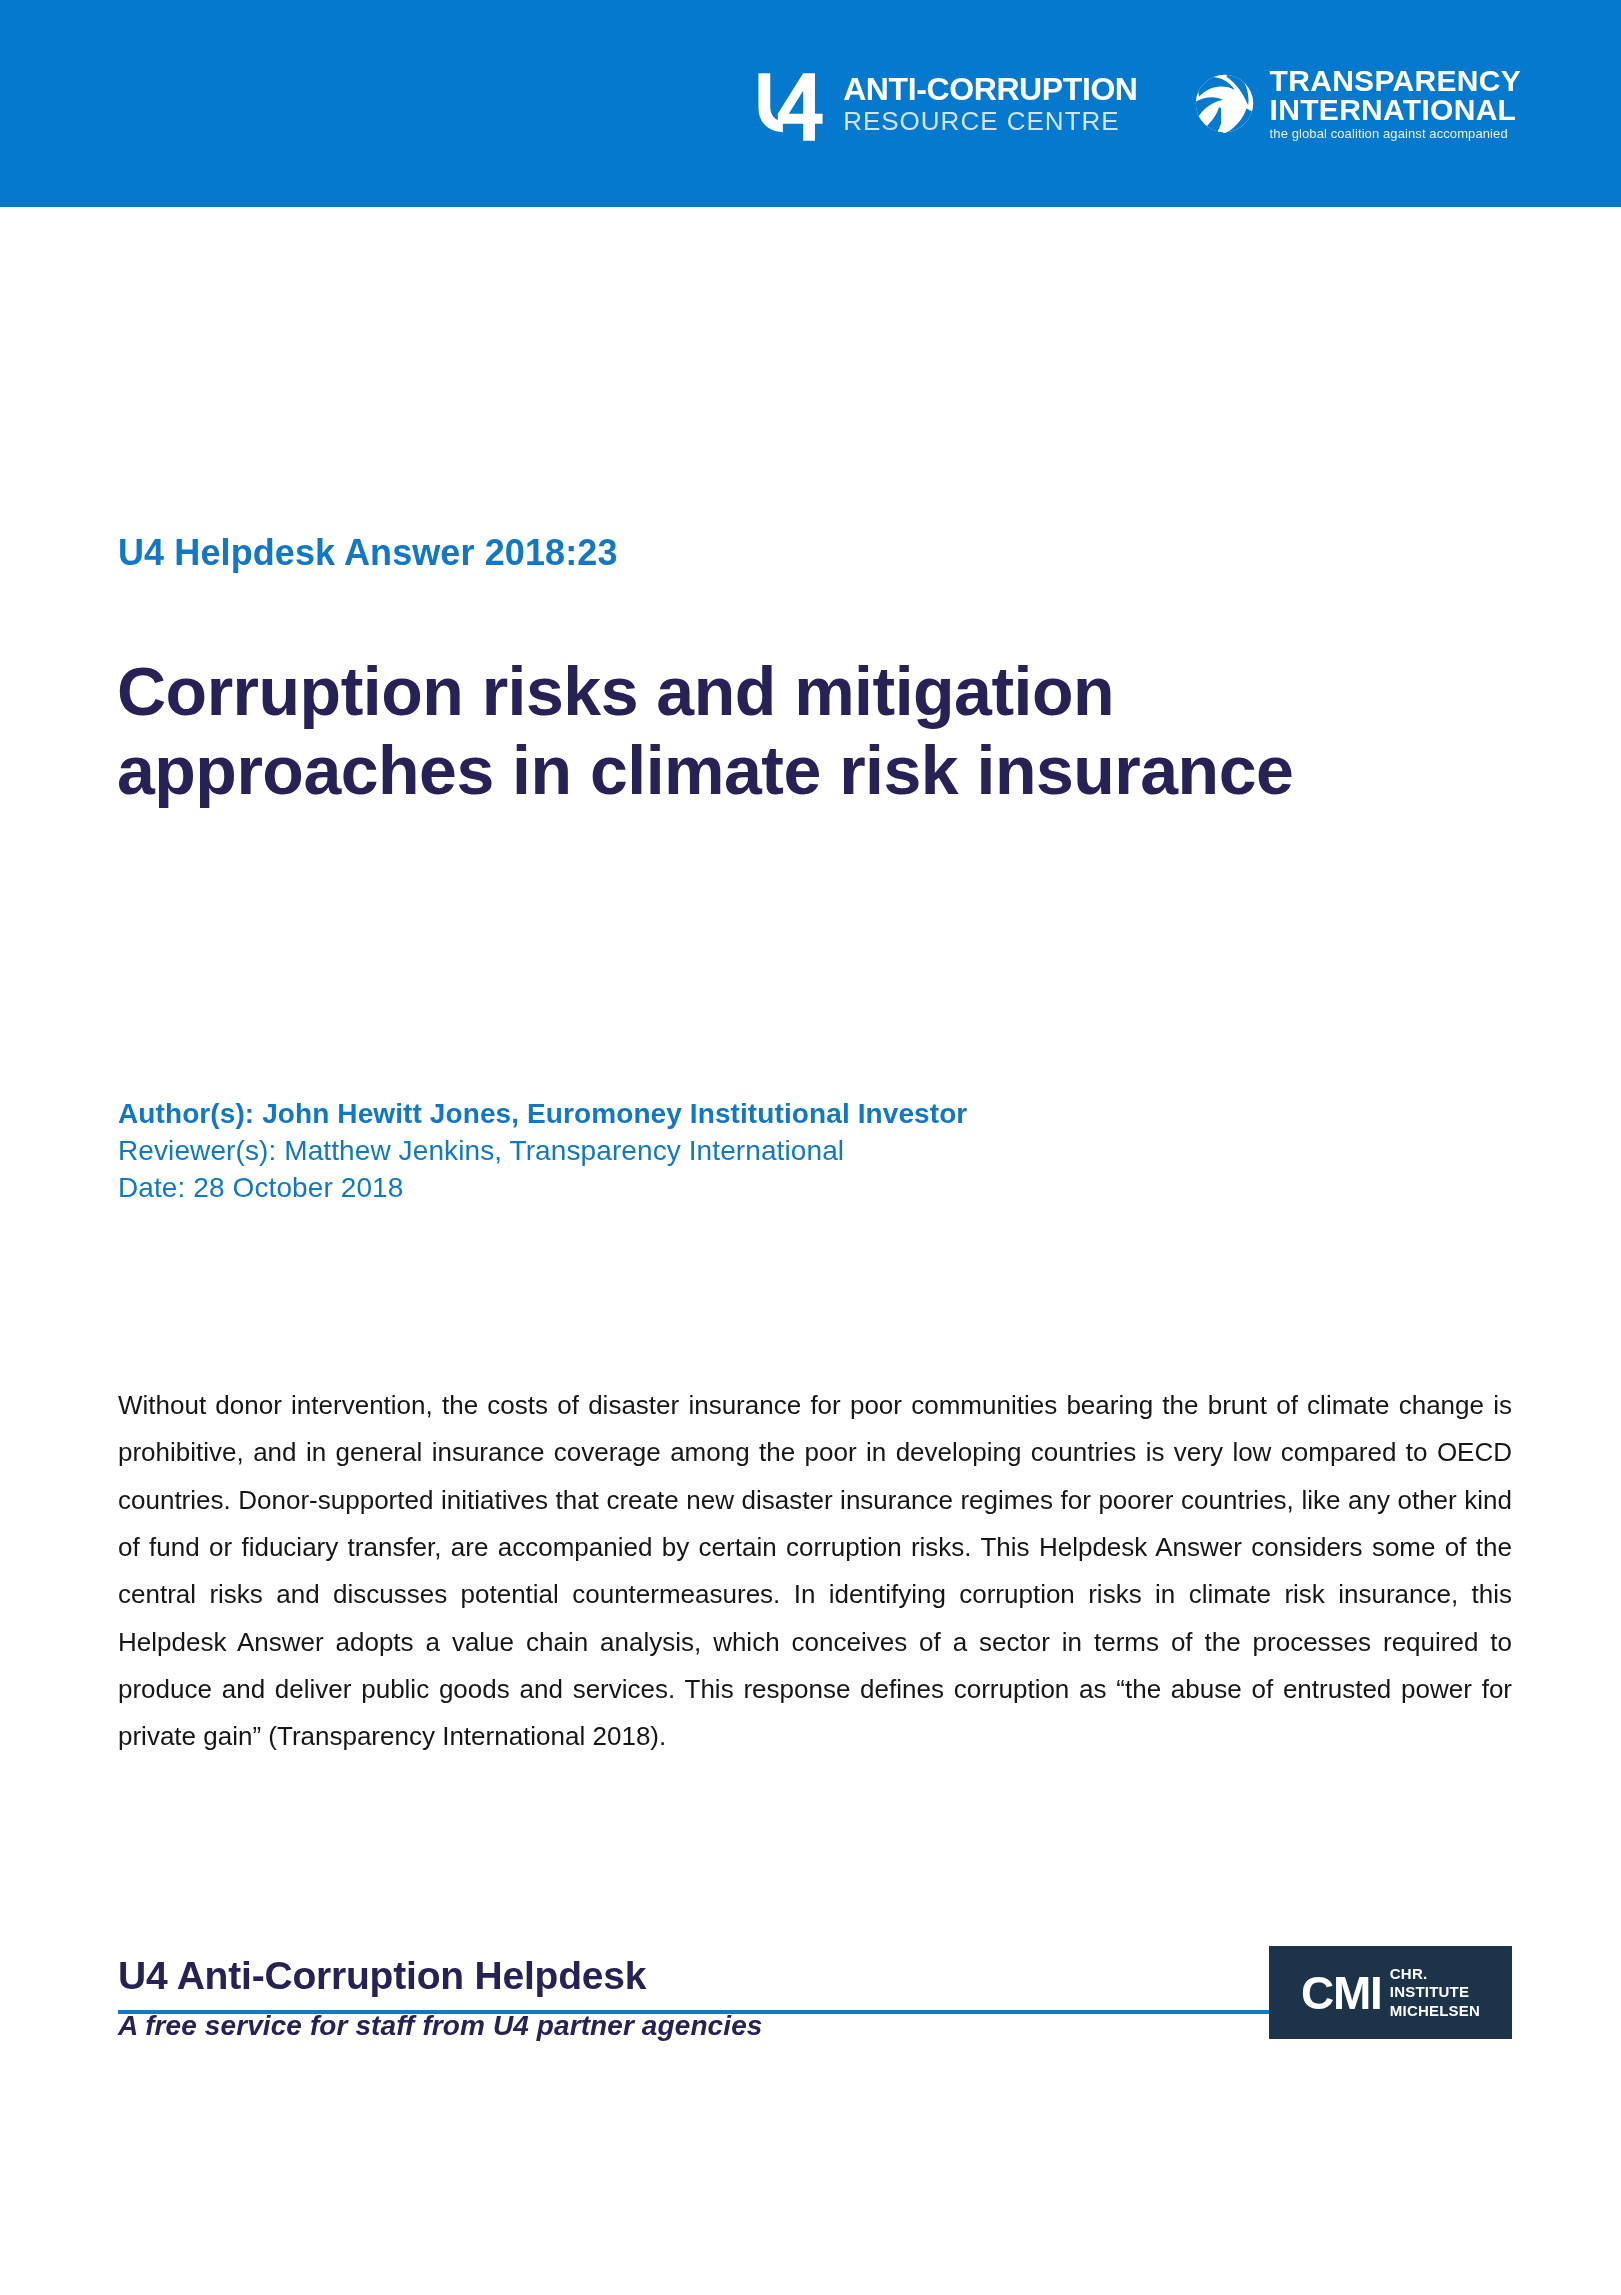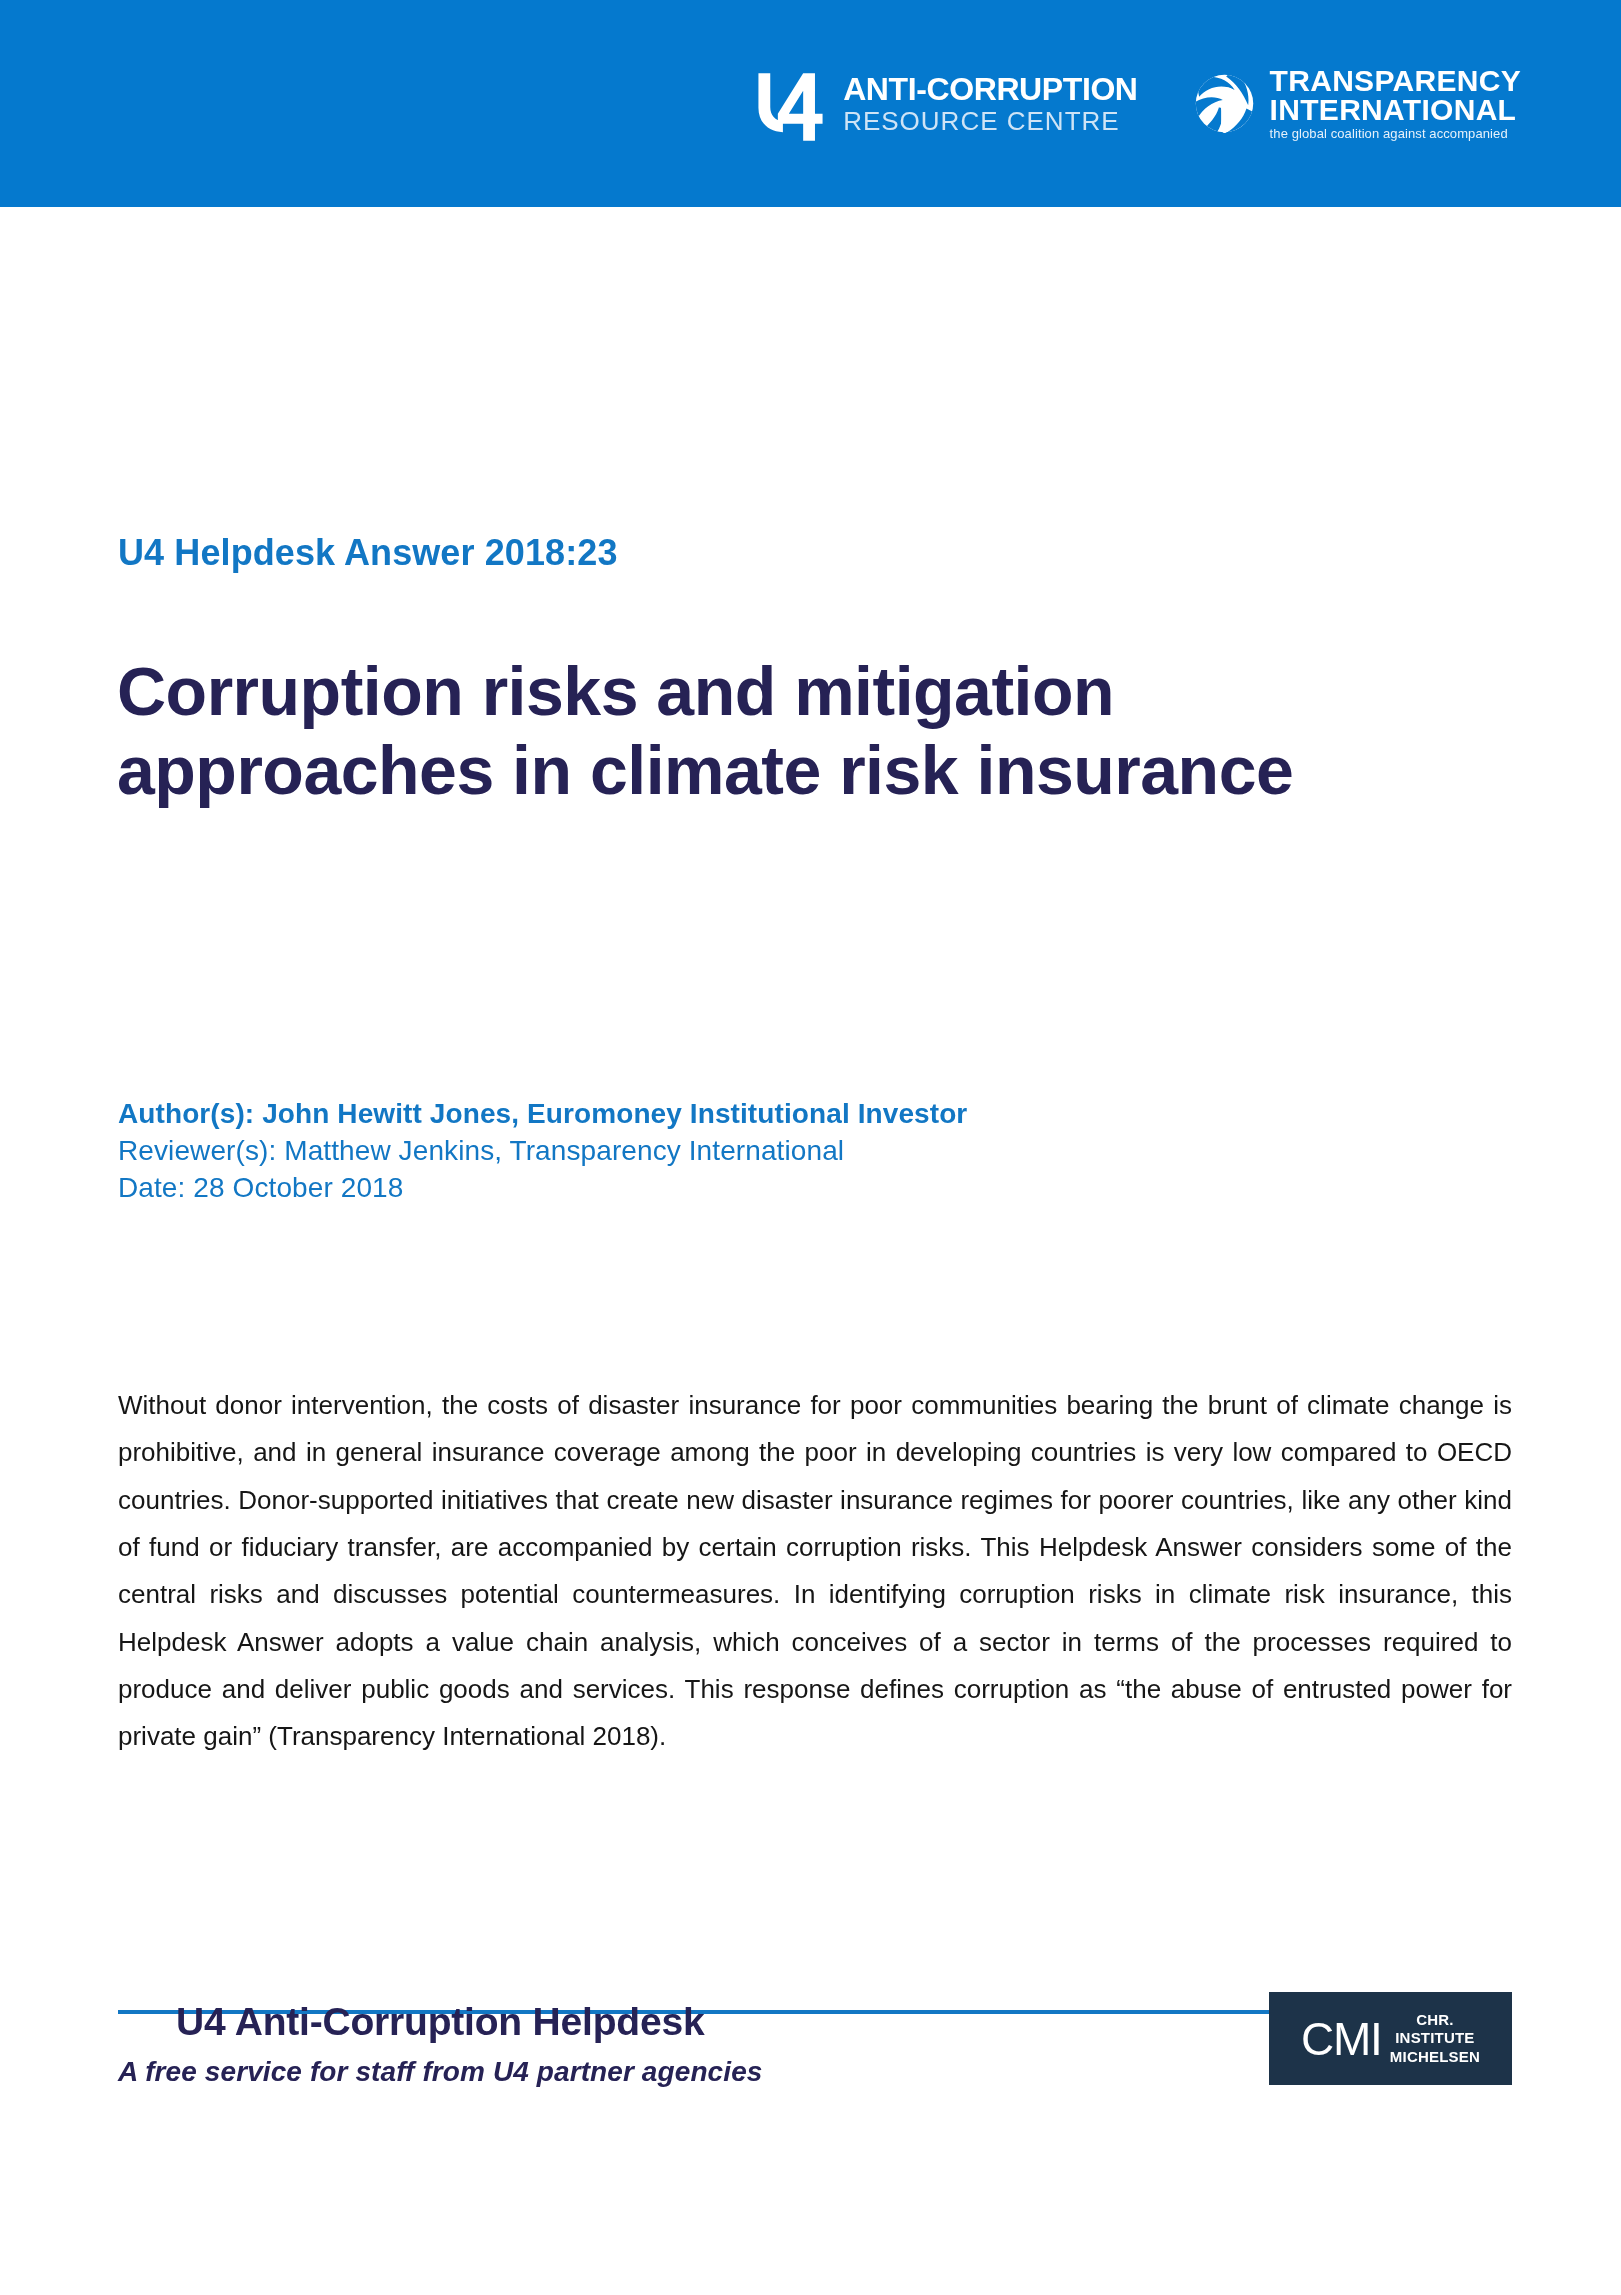--- a/index.html
+++ b/index.html
@@ -154,26 +154,25 @@
     position: absolute;
     left: 118px;
     top: 2010px;
     width: 1390px;
     height: 4.2px;
     background: #1277C4;
   }
   .footer {
     position: absolute;
     left: 118px;
-    top: 1992px;
+    top: 1946px;
     width: 1394px;
     display: flex;
     align-items: flex-start;
     justify-content: space-between;
-    text-align: center;
   }
   .footer-text { padding-top: 6.8px; }
   .footer-title {
     font-size: 39px;
     font-weight: bold;
     color: #262255;
     line-height: 1.2;
     letter-spacing: -0.2px;
   }
   .footer-sub {
@@ -193,21 +192,21 @@
     height: 93px;
     display: flex;
     align-items: center;
     justify-content: center;
     gap: 8.4px;
     box-sizing: border-box;
     padding: 0 13.5px;
   }
   .cmi-mark {
     color: #ffffff;
-    font-weight: normal;
+    font-weight: bold;
     font-size: 46px;
     letter-spacing: -1.3px;
     line-height: 1;
   }
   .cmi-words {
     display: flex;
     flex-direction: column;
     color: #ffffff;
     font-size: 15px;
     font-weight: bold;

